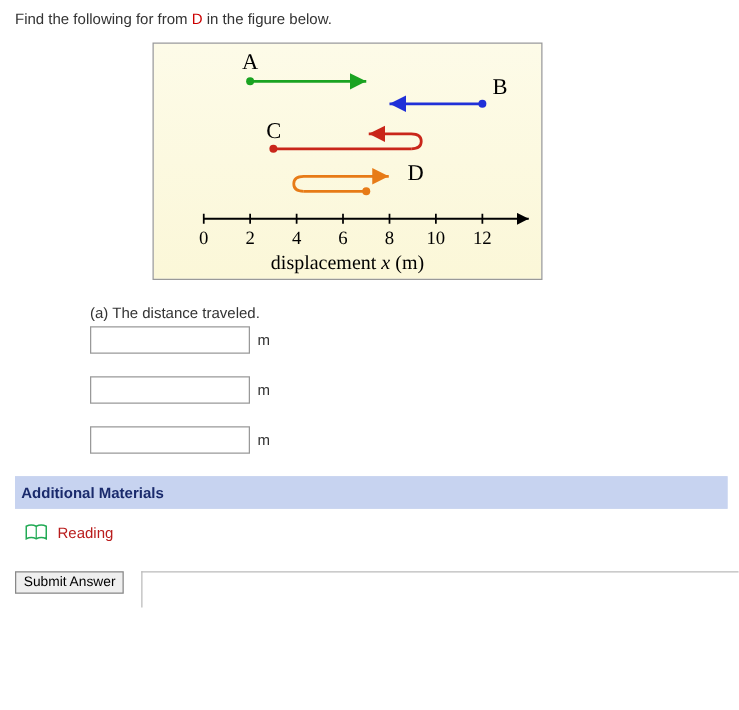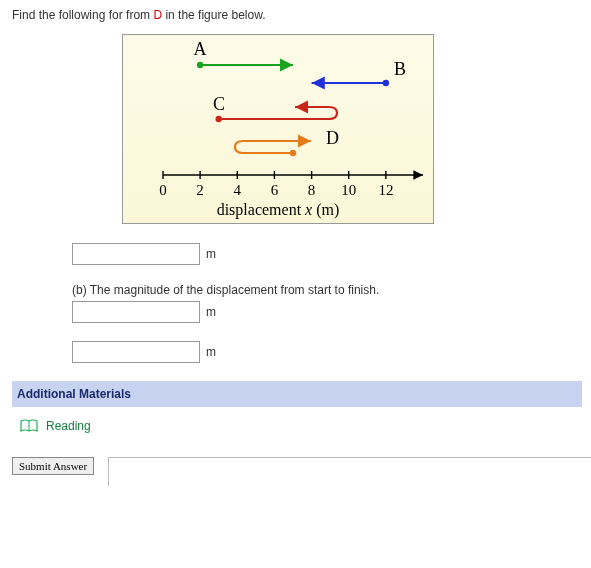--- a/index.html
+++ b/index.html
@@ -56,32 +56,32 @@
     font-size: 12px;
     width: 560px;
   }
   .reading-row {
     padding: 12px 8px 18px 8px;
     display: flex;
     align-items: center;
     gap: 8px;
   }
   .reading-link {
-    color: #15803d;
+    color: #b91c1c;
     text-decoration: none;
     font-size: 12px;
   }
   .submit-row {
     display: flex;
     align-items: flex-start;
     gap: 14px;
     margin-top: 6px;
   }
   .submit-btn {
-    font-family: Liberation Serif, serif;
+    font-family: Liberation Sans, sans-serif;
     font-size: 11px;
     padding: 2px 6px;
     background: #efefef;
     border: 1px solid #888;
     cursor: pointer;
   }
   .submit-box {
     border: 1px solid #bbb;
     flex: 1;
     height: 28px;
@@ -162,28 +162,28 @@
         <text x="262.9" y="160">12</text>
       </g>
       <text x="155" y="180" font-family="serif" font-size="16" text-anchor="middle">
         displacement <tspan font-style="italic">x</tspan> (m)
       </text>
     </svg>
   </div>
 </div>
 
 <div class="part">
+  <div class="part-label">(a) The distance traveled.</div>
   <div class="answer-line">
     <input class="answer-input" type="text" style="">
     <span>m</span>
   </div>
 </div>
 
 <div class="part">
-  <div class="part-label">(b) The magnitude of the displacement from start to finish.</div>
   <div class="answer-line">
     <input class="answer-input" type="text" style="">
     <span>m</span>
   </div>
 </div>
 
 <div class="part">
   <div class="answer-line">
     <input class="answer-input" type="text" style="">
     <span>m</span>

